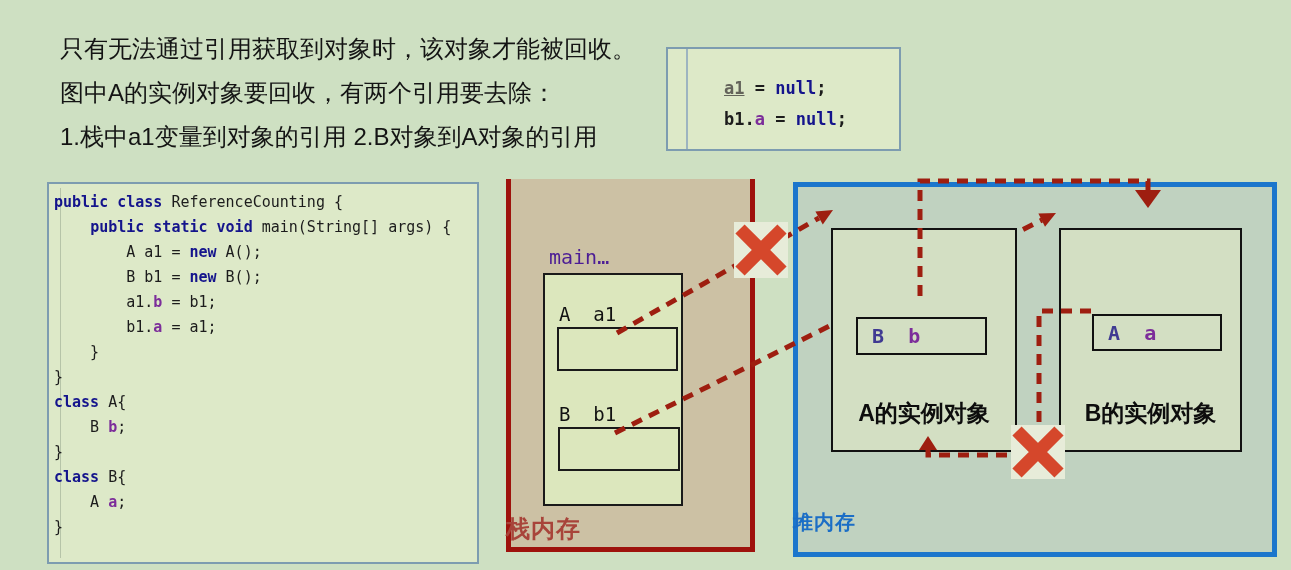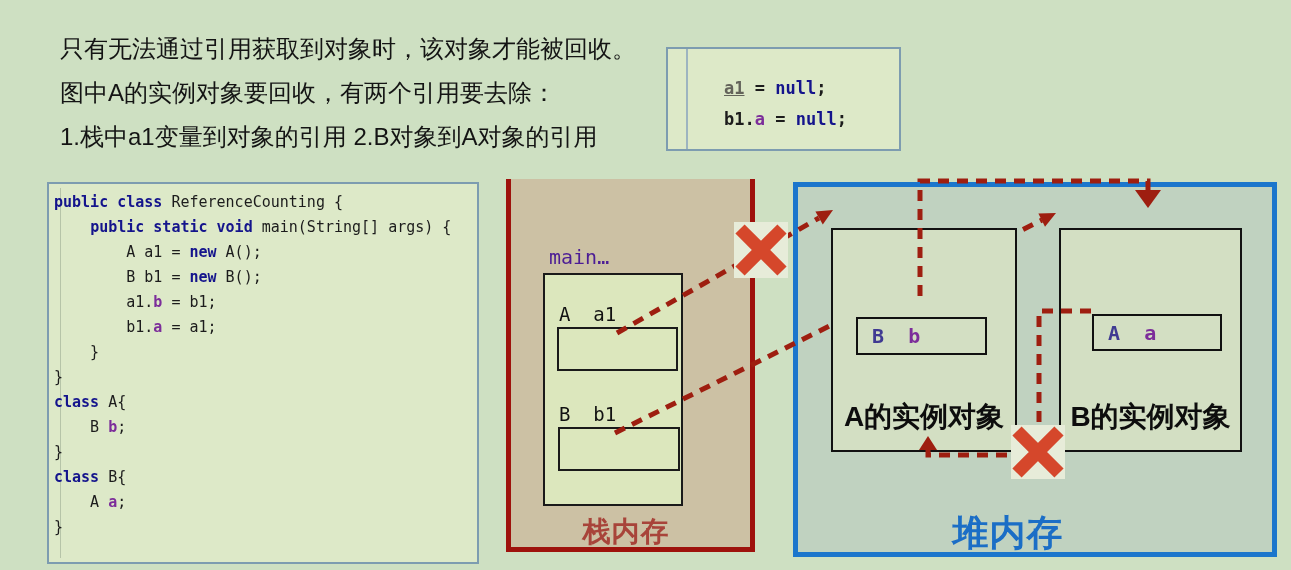--- a/index.html
+++ b/index.html
@@ -33,37 +33,37 @@
   .tok-f{color:var(--field);font-weight:bold;}
   .tok-g{color:var(--gray);text-decoration:underline;}
   
   #stack{left:506px;top:160px;width:249px;height:373px;background:var(--stack-bg);
     border-left:5px solid var(--stack-border);border-right:5px solid var(--stack-border);
     border-bottom:5px solid var(--stack-border);}
   #main-label{left:549px;top:226px;font:20px "DejaVu Sans Mono",monospace;color:#4c1d95;white-space:pre;}
   #frame{left:543px;top:254px;width:140px;height:233px;background:var(--frame-bg);border:2px solid var(--line-black);}
   .var-label{position:absolute;left:14px;font:19px "DejaVu Sans Mono",monospace;color:#111;white-space:pre;}
   .slot{position:absolute;border:2px solid var(--line-black);width:122px;height:44px;}
-  #stack-title{left:506px;top:494px;width:240px;text-align:center;font-weight:bold;
-    font-size:28px;color:var(--stack-title);letter-spacing:1px;}
+  #stack-title{left:506px;top:494px;width:240px;text-align:left;font-weight:bold;
+    font-size:24px;color:var(--stack-title);letter-spacing:1px;}
   
   #heap{left:793px;top:163px;width:484px;height:375px;background:var(--heap-bg);border:5px solid var(--heap-border);}
-  #heap-title{left:793px;top:490px;width:430px;text-align:center;font-weight:bold;
-    font-size:36px;color:var(--heap-title);letter-spacing:1px;font-family:Liberation Serif, serif;}
+  #heap-title{left:793px;top:490px;width:430px;text-align:left;font-weight:bold;
+    font-size:20px;color:var(--heap-title);letter-spacing:1px;font-family:Liberation Serif, serif;}
   .obj{position:absolute;background:var(--obj-bg);border:2px solid #111;}
   #objA{left:831px;top:209px;width:186px;height:224px;}
   #objB{left:1059px;top:209px;width:183px;height:224px;}
   .field-box{position:absolute;border:2px solid #111;display:flex;align-items:center;
     font:bold 20px "DejaVu Sans Mono",monospace;white-space:pre;}
   #objA .field-box{left:23px;top:87px;width:131px;height:38px;padding-left:14px;}
   #objB .field-box{left:31px;top:84px;width:130px;height:37px;padding-left:14px;}
   .ftype{color:var(--type-col);}
   .fname{color:var(--field);}
   .obj-label{position:absolute;left:0;right:0;top:168px;text-align:center;
-    font-size:28px;font-weight:bold;color:#0d0d0d;}
+    font-size:23px;font-weight:bold;color:#0d0d0d;}
   
   svg.layer{position:absolute;left:0;top:0;pointer-events:none;}
   .dash{stroke:var(--arrow);stroke-width:5;fill:none;stroke-dasharray:11 8;}
   .ahead{fill:var(--arrow);stroke:none;}
   .xpatch{fill:var(--x-patch);}
   .xmark{stroke:var(--x-red);stroke-width:13;fill:none;}
 </style>
 </head>
 <body>
 

